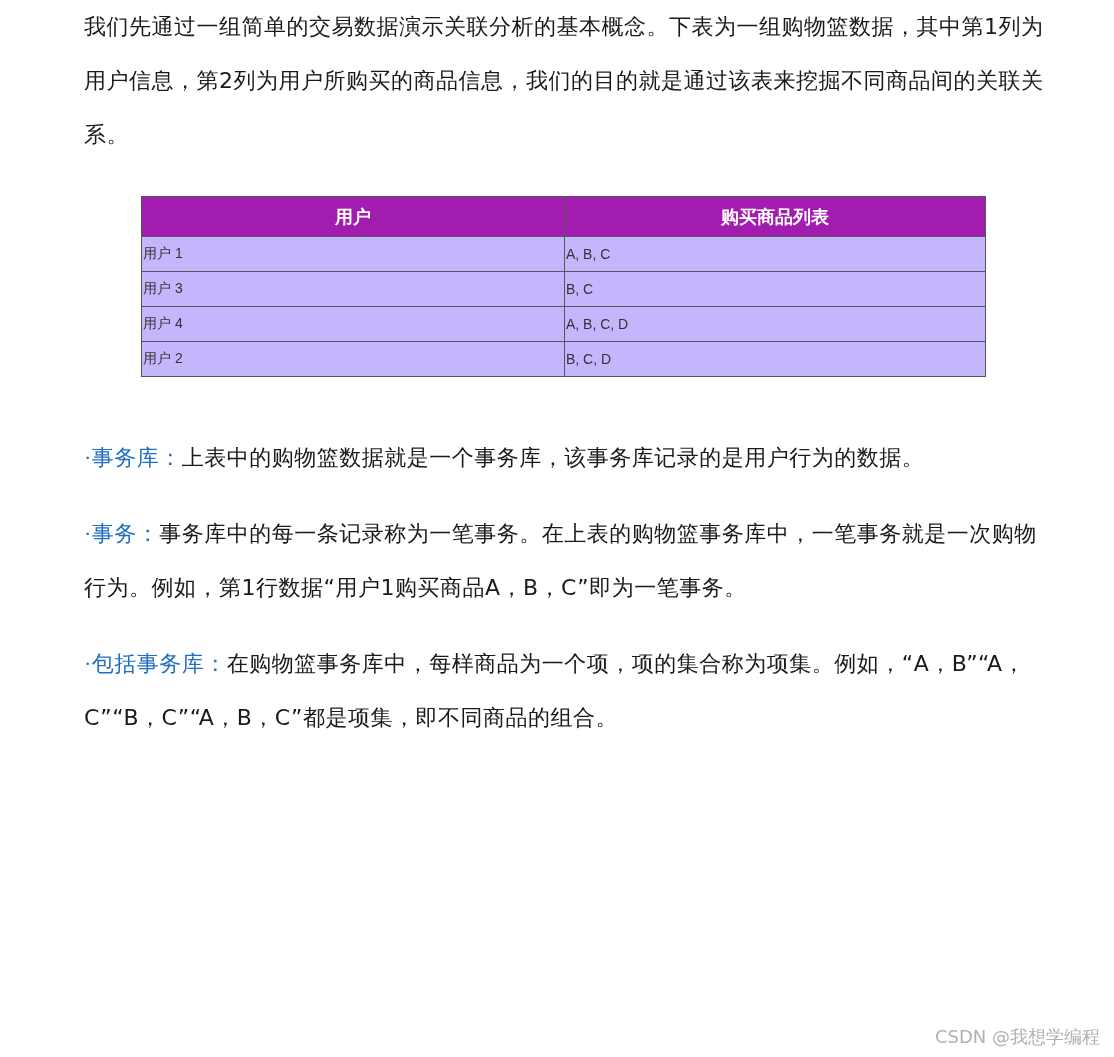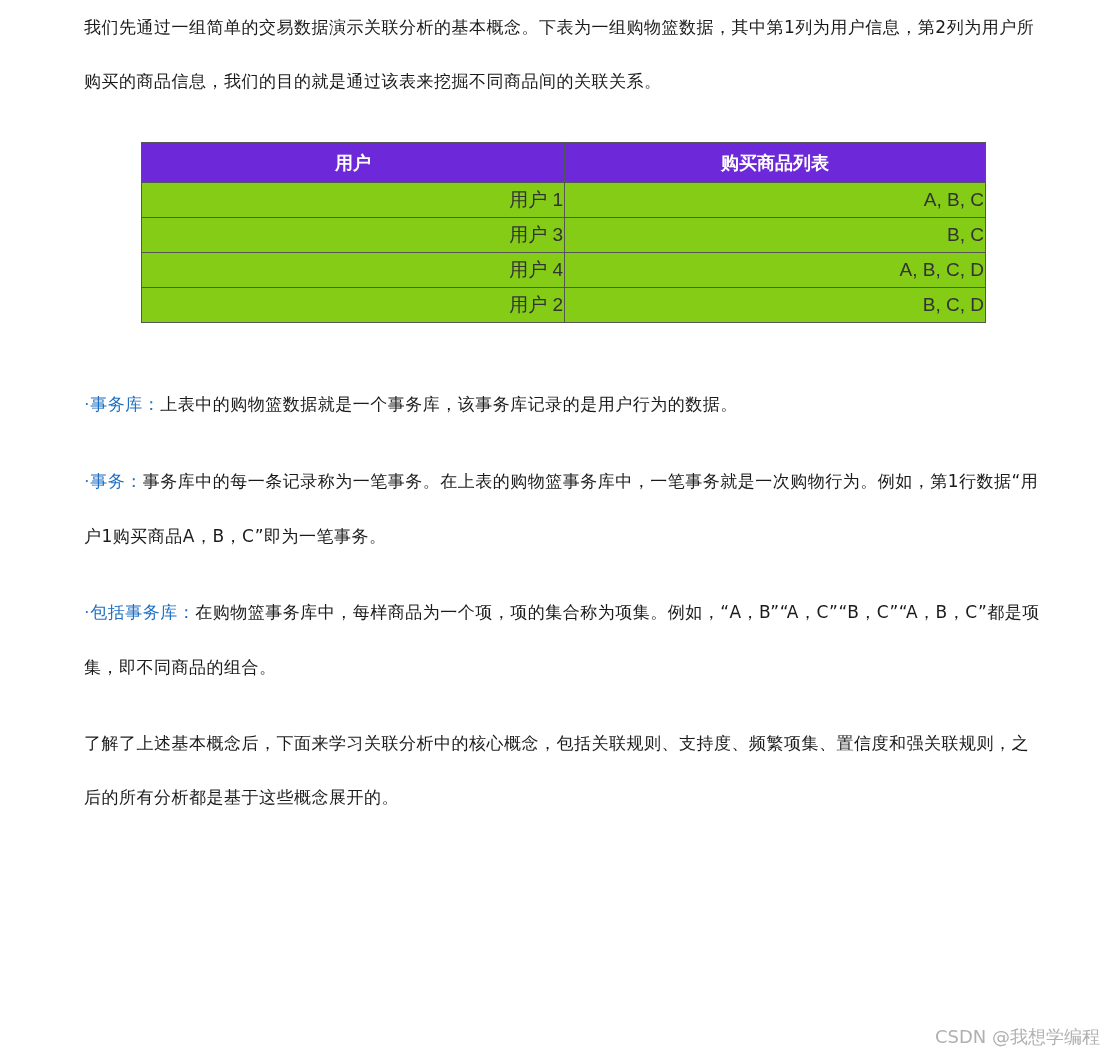--- a/index.html
+++ b/index.html
@@ -1,31 +1,31 @@
 <!DOCTYPE html>
 <html><head>
   <meta charset="utf-8">
   <style>
     html, body { margin: 0; padding: 0; background: #ffffff; }
     body {
       width: 1114px; height: 1057px; overflow: hidden; position: relative;
       font-family: "DejaVu Sans", sans-serif; color: #1a1a1a;
     }
     .content { position: absolute; left: 84px; top: 0; width: 960px; }
-    p.para { margin: 0; font-size: 17px; line-height: 54px; letter-spacing: 0.5px; }
+    p.para { margin: 0; font-size: 22px; line-height: 54px; letter-spacing: 0.5px; }
     .accent { color: #1f6fc2; font-family: Liberation Serif, serif; }
     .fig { margin: 34px 0 32px 57px; width: 845px; }
     table.basket { width: 845px; border-collapse: collapse; font-family: "Liberation Sans", sans-serif; }
     table.basket th {
-      background: #6d28d9; color: #ffffff; font-weight: bold; font-size: 18px;
+      background: #a21caf; color: #ffffff; font-weight: bold; font-size: 18px;
       height: 37px; border: 1.5px solid #555; text-align: center;
     }
     table.basket td {
-      font-size: 19px; color: #333; height: 32px; text-align: right;
-      border: 1.5px solid #555; background: #84cc16;
+      font-size: 14px; color: #333; height: 32px; text-align: left;
+      border: 1.5px solid #555; background: #c4b5fd;
     }
     table.basket th:first-child, table.basket td:first-child { width: 420px; }
     .gap { height: 22px; }
     .watermark {
       position: absolute; right: 14px; bottom: 8px; font-size: 18px;
       color: rgba(150,150,150,0.75); font-family: "DejaVu Sans", sans-serif;
     }
   </style>
 </head>
 <body>
@@ -72,16 +72,15 @@
   <p class="para">
     <span class="accent">·事务：</span><span>事务库中的每一条记录称为一笔事务。在上表的购物篮事务库中，一笔事务就是一次购物行为。例如，第1行数据“用户1购买商品A，B，C”即为一笔事务。</span>
   </p>
   <div class="gap"></div>
 
   <p class="para">
     <span class="accent">·包括事务库：</span><span>在购物篮事务库中，每样商品为一个项，项的集合称为项集。例如，“A，B”“A，C”“B，C”“A，B，C”都是项集，即不同商品的组合。</span>
   </p>
   <div class="gap"></div>
 
-  <p class="para">了解了上述基本概念后，下面来学习关联分析中的核心概念，包括关联规则、支持度、频繁项集、置信度和强关联规则，之后的所有分析都是基于这些概念展开的。</p>
 </div>
 
 <div class="watermark">CSDN @我想学编程</div>
 
 </body></html>

